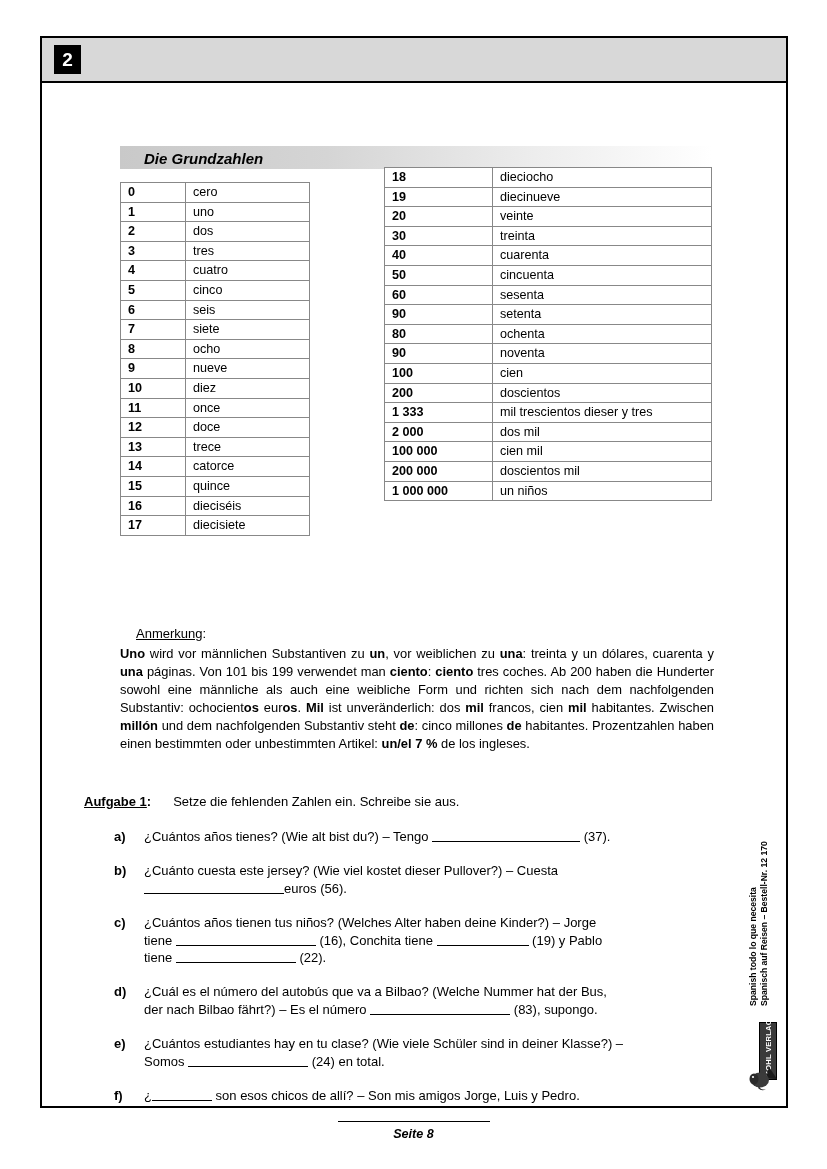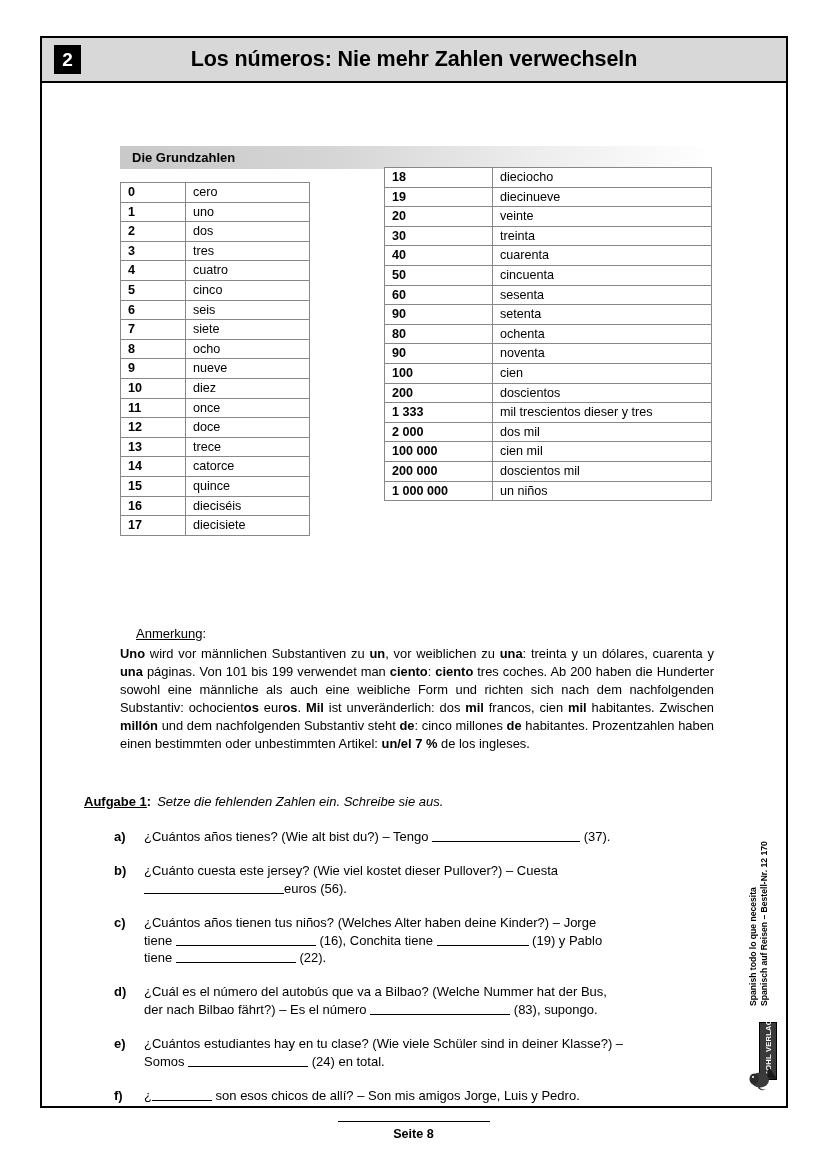--- a/index.html
+++ b/index.html
@@ -70,24 +70,25 @@
   #grundzahlen-band {
     position: absolute;
     left: 78px;
     top: 63px;
     width: 592px;
     height: 23px;
     background: linear-gradient(to right, #c9c9c9 0%, #d5d5d5 35%, #ededed 70%, #ffffff 100%);
   }
   #grundzahlen-label {
     position: absolute;
-    left: 12px;
+    left: 24px;
     top: 4px;
-    font-size: 13px;
-    font-weight: bold;
+    font-size: 15px;
+    font-weight: bold;
+    font-style: italic;
   }
 
   
   .num-table {
     position: absolute;
     border-collapse: collapse;
     border: 1.6px solid #000;
     background: #fff;
     font-size: 12.6px;
   }
@@ -135,22 +136,21 @@
     top: 711px;
     width: 630px;
     font-size: 13px;
   }
   #aufgabe-label {
     font-weight: bold;
     text-decoration: underline;
   }
   #aufgabe-colon { font-weight: bold; }
   #aufgabe-instruction {
-    font-style: italic;
-    margin-left: 6px;
+    margin-left: 22px;
   }
 
   #items {
     position: absolute;
     left: 72px;
     top: 745px;
     width: 618px;
     font-size: 13px;
   }
   .item {
@@ -248,31 +248,31 @@
   #footer-rule {
     position: absolute;
     left: 338px;
     top: -3px;
     width: 152px;
     border-top: 1.6px solid #000;
   }
   #footer-text {
     position: relative;
     font-size: 12.6px;
+    font-style: italic;
     font-weight: bold;
   }
 </style>
 </head>
 <body>
 
 <div id="page-frame">
 
   <div id="header-band">
     <div id="chapter-number">2</div>
-    <div id="page-title">Los números: Nie mehr Zahlen verwechseln</div>
   </div>
 
   <div id="content">
 
     <div id="grundzahlen-band">
       <div id="grundzahlen-label">Die Grundzahlen</div>
     </div>
 
     <table id="table-left" class="num-table">
       <tbody>

